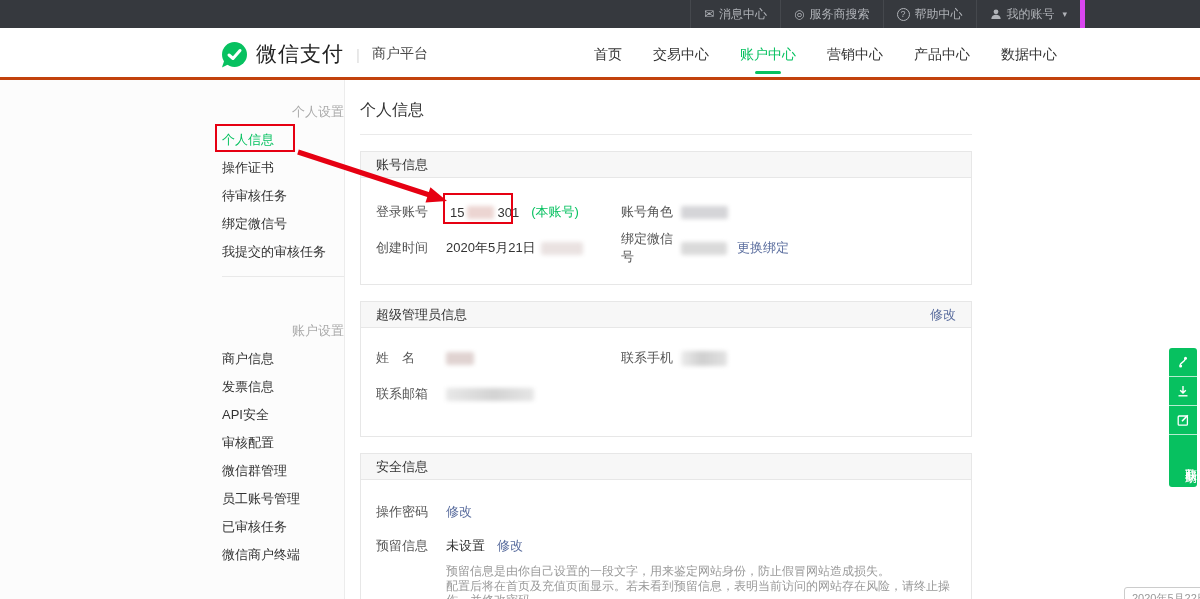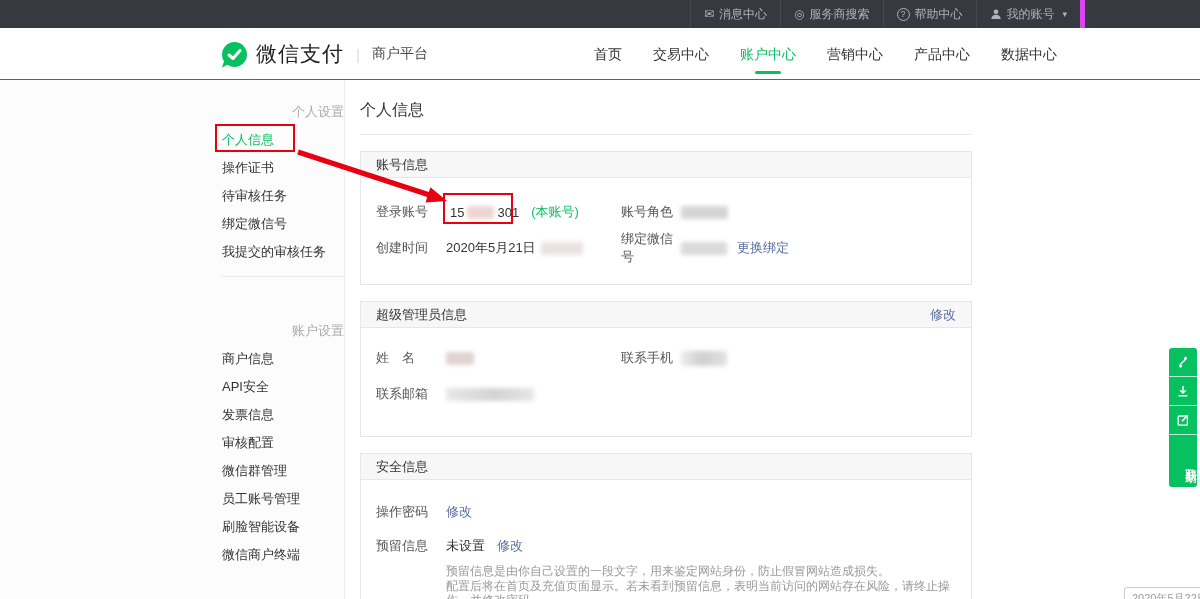--- a/index.html
+++ b/index.html
@@ -14,21 +14,21 @@
   }
   
   .topbar{position:absolute; top:0; left:0; right:0; height:28px; background:var(--topbar); display:flex;}
   .topbar-items{margin-left:690px; display:flex; height:100%;}
   .tb-item{display:flex; align-items:center; gap:5px; padding:0 13px; font-size:12px; color:#b0b3b8; border-left:1px solid #45484d; cursor:pointer; white-space:nowrap;}
   .tb-item:last-child{border-right:5px solid #d946ef;}
   .tb-glyph{font-size:12px; line-height:1; color:#b0b3b8;}
   .tb-qcircle{display:inline-flex; width:13px; height:13px; border:1px solid #b0b3b8; border-radius:50%; align-items:center; justify-content:center; font-size:9px; line-height:1;}
   .tb-caret{font-size:9px; margin-left:3px; color:#b0b3b8;}
   
-  .header{position:absolute; top:28px; left:0; right:0; height:52px; background:#fff; border-bottom:1px solid #c2410c; z-index:2;text-decoration:underline;}
+  .header{position:absolute; top:28px; left:0; right:0; height:52px; background:#fff; border-bottom:3px solid #c2410c; z-index:2;text-decoration:underline;}
   .logo{position:absolute; left:222px; top:0; height:52px; display:flex; align-items:center;}
   .logo-bubble{position:relative; width:25px; height:25px; background:var(--green); border-radius:50%;}
   .logo-bubble::after{content:""; position:absolute; left:1px; bottom:-2px; width:0; height:0;
     border-left:8px solid var(--green); border-bottom:8px solid transparent; transform:rotate(18deg);}
   .logo-check{position:absolute; left:0; top:0;}
   .brand{font-size:21px; color:#222; margin-left:9px; letter-spacing:1px;}
   .portal-sep{margin:0 12px; color:#ddd; font-size:15px;}
   .portal{font-size:14px; color:#4a4a4a;}
   .nav{position:absolute; left:592px; top:0; height:52px; display:flex; gap:27px; align-items:stretch;}
   .nav-item{font-size:14px; color:#333; line-height:52px; padding:0 2px; position:relative; cursor:pointer; white-space:nowrap;}
@@ -137,26 +137,26 @@
   <div class="side-title">个人设置</div>
   <div class="side-item active">个人信息</div>
   <div class="side-item">操作证书</div>
   <div class="side-item">待审核任务</div>
   <div class="side-item">绑定微信号</div>
   <div class="side-item">我提交的审核任务</div>
   <hr class="side-divider">
   <div class="side-gap"></div>
   <div class="side-title">账户设置</div>
   <div class="side-item">商户信息</div>
+  <div class="side-item">发票信息</div>
   <div class="side-item">API安全</div>
-  <div class="side-item">发票信息</div>
   <div class="side-item">审核配置</div>
   <div class="side-item">微信群管理</div>
   <div class="side-item">员工账号管理</div>
-  <div class="side-item">刷脸智能设备</div>
+  <div class="side-item">已审核任务</div>
   <div class="side-item">微信商户终端</div>
 </div>
 
 <div class="content">
   <h1 class="page-title">个人信息</h1>
   <hr class="title-divider">
 
   <div class="panel">
     <div class="panel-header">
       <span>账号信息</span>

